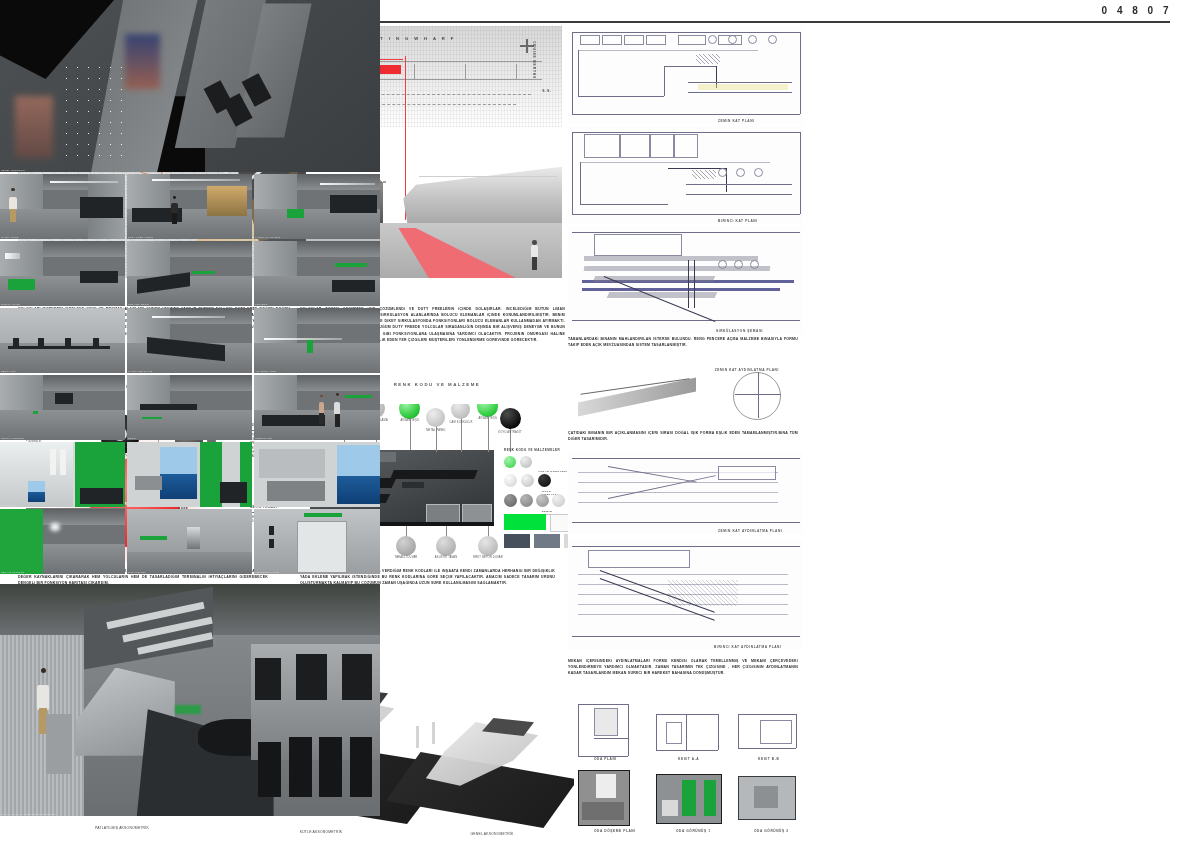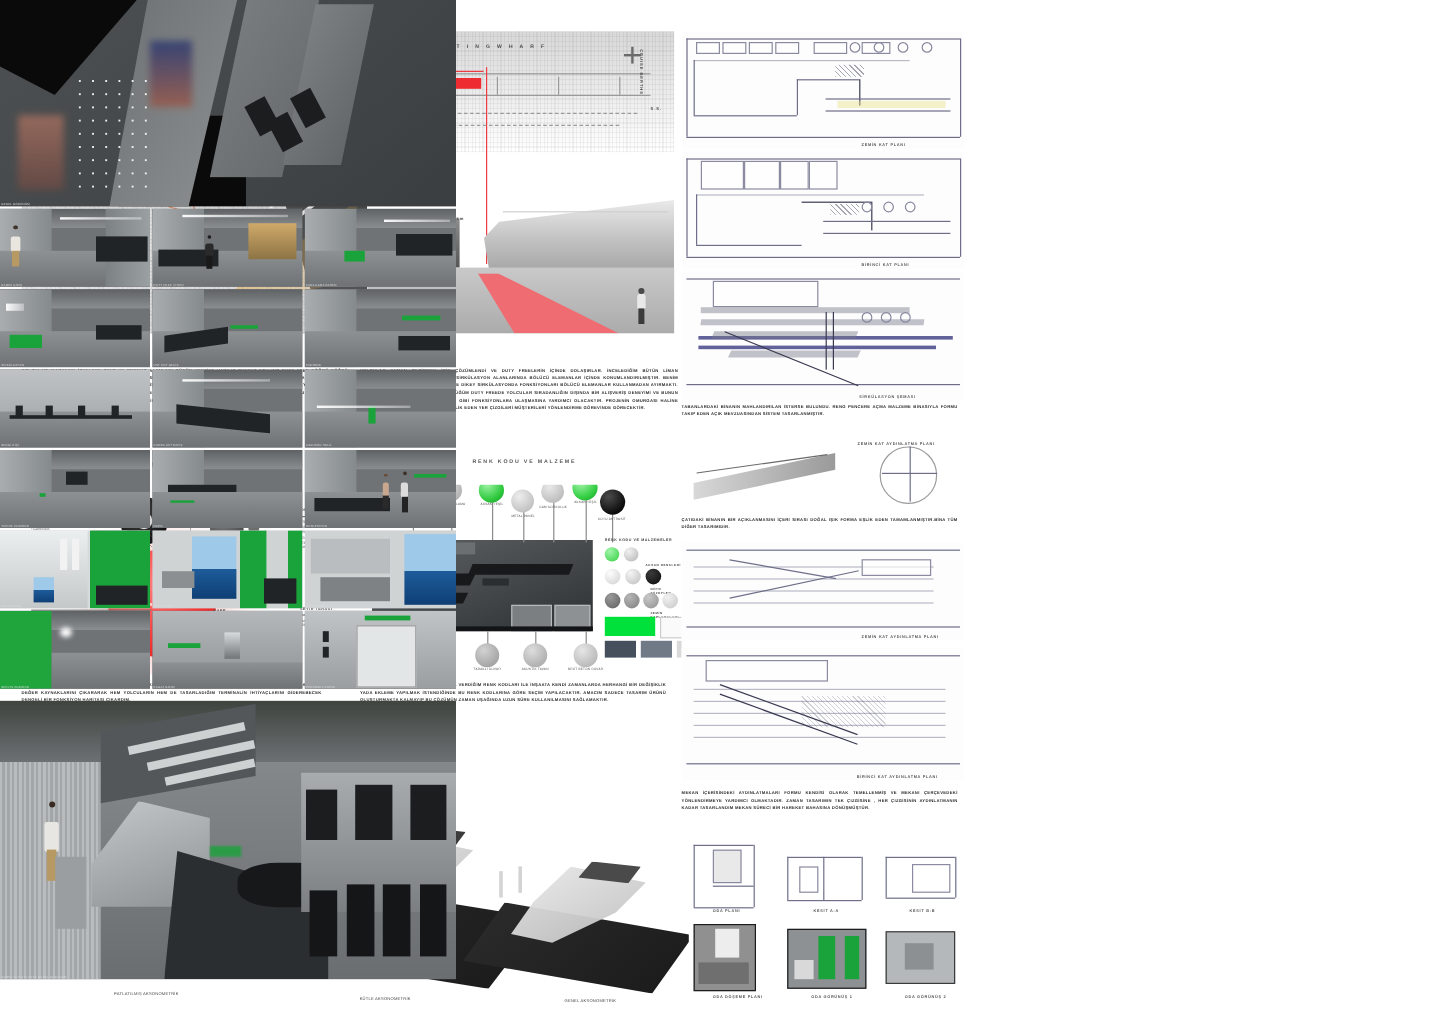--- a/index.html
+++ b/index.html
@@ -129,20 +129,25 @@
   .rlight{position:absolute;background:linear-gradient(90deg,rgba(255,255,255,.95),rgba(255,255,255,.35));}
 
   
   .tblock{position:absolute;}
 </style>
 </head>
 <body>
 
 <div id="board">
 
+  <div class="hdr">
+    <div class="hdr-title">M E K A N   2 0 2 3</div>
+    <div class="hdr-code">0 4 8 0 7</div>
+    <div class="hdr-rule"></div>
+  </div>
 
   <div class="panel" id="sitemap">
     <div class="grain"></div>
     <div class="sea"></div>
     <div class="blk" style="left:2%;top:3%;width:18%;height:8%"></div>
     <div class="blk" style="left:22%;top:5%;width:12%;height:6%"></div>
     <div class="blk" style="left:4%;top:14%;width:22%;height:10%"></div>
     <div class="blk" style="left:30%;top:16%;width:10%;height:14%"></div>
     <div class="blk" style="left:10%;top:30%;width:26%;height:16%;border-radius:40% 10% 30% 10%"></div>
     <div class="blk" style="left:44%;top:34%;width:14%;height:9%"></div>

